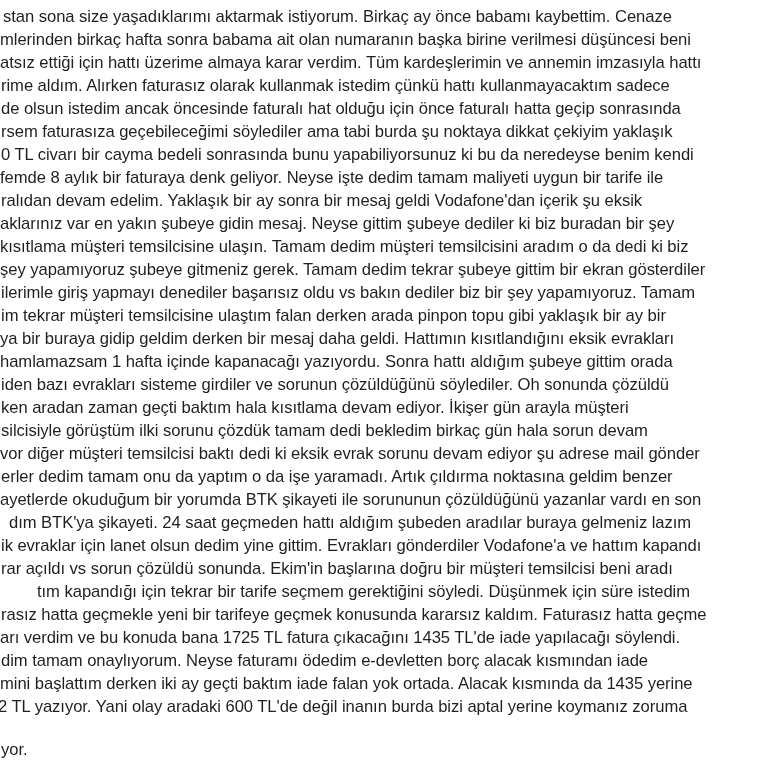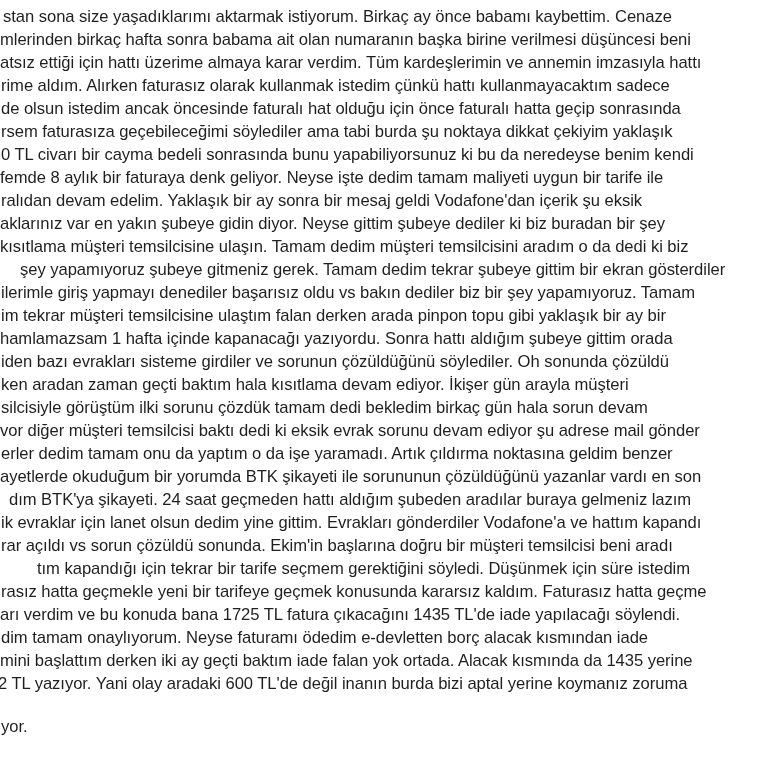--- a/index.html
+++ b/index.html
@@ -37,25 +37,26 @@
 <div class="doc">
   <div class="line" style="left: 3px;">stan sona size yaşadıklarımı aktarmak istiyorum. Birkaç ay önce babamı kaybettim. Cenaze</div>
   <div class="line" style="left: 0px;">mlerinden birkaç hafta sonra babama ait olan numaranın başka birine verilmesi düşüncesi beni</div>
   <div class="line" style="left: 0px;">atsız ettiği için hattı üzerime almaya karar verdim. Tüm kardeşlerimin ve annemin imzasıyla hattı</div>
   <div class="line" style="left: 1px;">rime aldım. Alırken faturasız olarak kullanmak istedim çünkü hattı kullanmayacaktım sadece</div>
   <div class="line" style="left: 1px;">de olsun istedim ancak öncesinde faturalı hat olduğu için önce faturalı hatta geçip sonrasında</div>
   <div class="line" style="left: 1px;">rsem faturasıza geçebileceğimi söylediler ama tabi burda şu noktaya dikkat çekiyim yaklaşık</div>
   <div class="line" style="left: 1px;">0 TL civarı bir cayma bedeli sonrasında bunu yapabiliyorsunuz ki bu da neredeyse benim kendi</div>
   <div class="line" style="left: 0px;">femde 8 aylık bir faturaya denk geliyor. Neyse işte dedim tamam maliyeti uygun bir tarife ile</div>
   <div class="line" style="left: 1px;">ralıdan devam edelim. Yaklaşık bir ay sonra bir mesaj geldi Vodafone'dan içerik şu eksik</div>
-  <div class="line" style="left: 0px;">aklarınız var en yakın şubeye gidin diyor. Neyse gittim şubeye dediler ki biz buradan bir şey</div>
+  <div class="line" style="left: 0px;">aklarınız var en yakın şubeye gidin mesaj. Neyse gittim şubeye dediler ki biz buradan bir şey</div>
   <div class="line" style="left: 0px;">kısıtlama müşteri temsilcisine ulaşın. Tamam dedim müşteri temsilcisini aradım o da dedi ki biz</div>
-  <div class="line" style="left: 0px; padding-left: 20px;">şey yapamıyoruz şubeye gitmeniz gerek. Tamam dedim tekrar şubeye gittim bir ekran gösterdiler</div>
+  <div class="line" style="left: 0px;">şey yapamıyoruz şubeye gitmeniz gerek. Tamam dedim tekrar şubeye gittim bir ekran gösterdiler</div>
   <div class="line" style="left: 1px;">ilerimle giriş yapmayı denediler başarısız oldu vs bakın dediler biz bir şey yapamıyoruz. Tamam</div>
   <div class="line" style="left: 1px;">im tekrar müşteri temsilcisine ulaştım falan derken arada pinpon topu gibi yaklaşık bir ay bir</div>
+  <div class="line" style="left: 0px;">ya bir buraya gidip geldim derken bir mesaj daha geldi. Hattımın kısıtlandığını eksik evrakları</div>
   <div class="line" style="left: 0px;">hamlamazsam 1 hafta içinde kapanacağı yazıyordu. Sonra hattı aldığım şubeye gittim orada</div>
   <div class="line" style="left: 1px;">iden bazı evrakları sisteme girdiler ve sorunun çözüldüğünü söylediler. Oh sonunda çözüldü</div>
   <div class="line" style="left: 1px;">ken aradan zaman geçti baktım hala kısıtlama devam ediyor. İkişer gün arayla müşteri</div>
   <div class="line" style="left: 1px;">silcisiyle görüştüm ilki sorunu çözdük tamam dedi bekledim birkaç gün hala sorun devam</div>
   <div class="line" style="left: 0px;">vor diğer müşteri temsilcisi baktı dedi ki eksik evrak sorunu devam ediyor şu adrese mail gönder</div>
   <div class="line" style="left: 1px;">erler dedim tamam onu da yaptım o da işe yaramadı. Artık çıldırma noktasına geldim benzer</div>
   <div class="line" style="left: 0px;">ayetlerde okuduğum bir yorumda BTK şikayeti ile sorununun çözüldüğünü yazanlar vardı en son</div>
   <div class="line" style="left: 1px; padding-left: 8px;">dım BTK'ya şikayeti. 24 saat geçmeden hattı aldığım şubeden aradılar buraya gelmeniz lazım</div>
   <div class="line" style="left: 1px;">ik evraklar için lanet olsun dedim yine gittim. Evrakları gönderdiler Vodafone'a ve hattım kapandı</div>
   <div class="line" style="left: 1px;">rar açıldı vs sorun çözüldü sonunda. Ekim'in başlarına doğru bir müşteri temsilcisi beni aradı</div>

